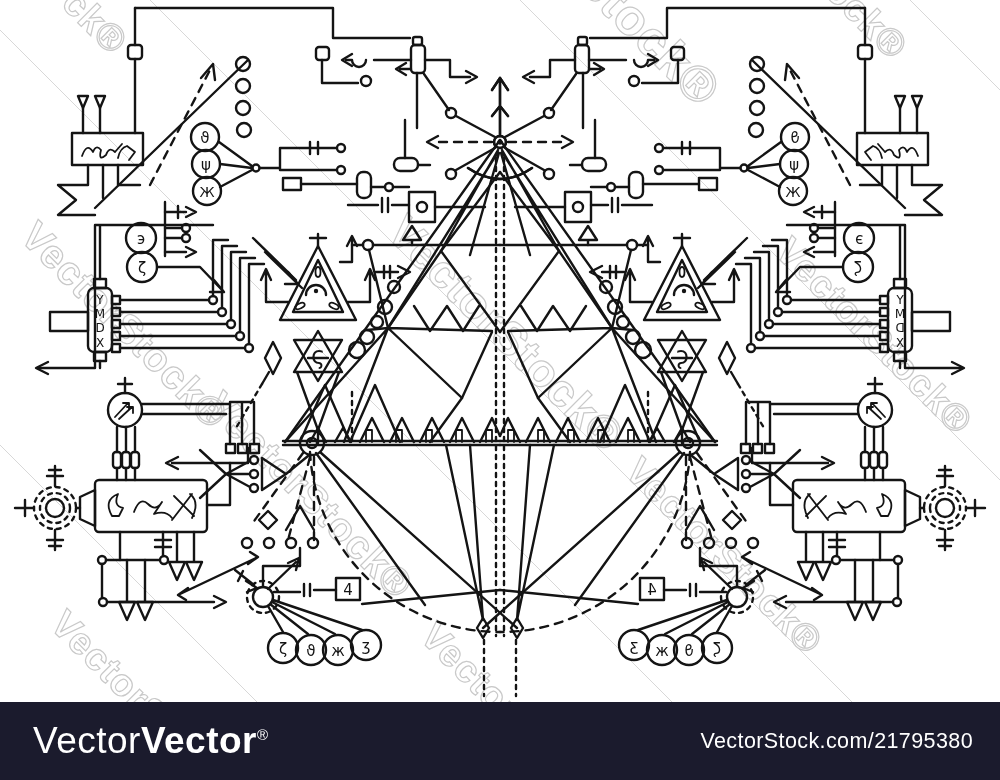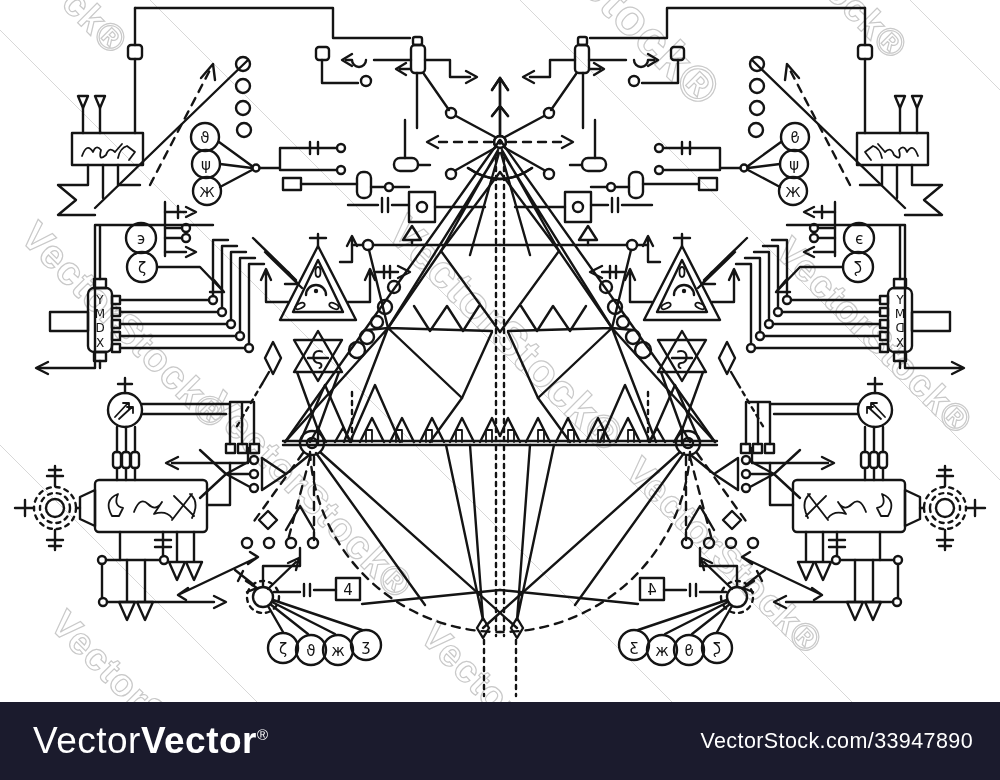--- a/index.html
+++ b/index.html
@@ -331,16 +331,16 @@
     </g>
 
   </g>
 
   <use href="#H" transform="translate(1000,0) scale(-1,1)"></use>
 
 </svg>
 
 <div id="footer">
   <div class="brand"><span class="lt">Vector</span><span class="bd">Vector</span><sup>®</sup></div>
-  <div class="url">VectorStock.com/33947890</div>
+  <div class="url">VectorStock.com/21795380</div>
 </div>
 
 </div>
 
 </body></html>

